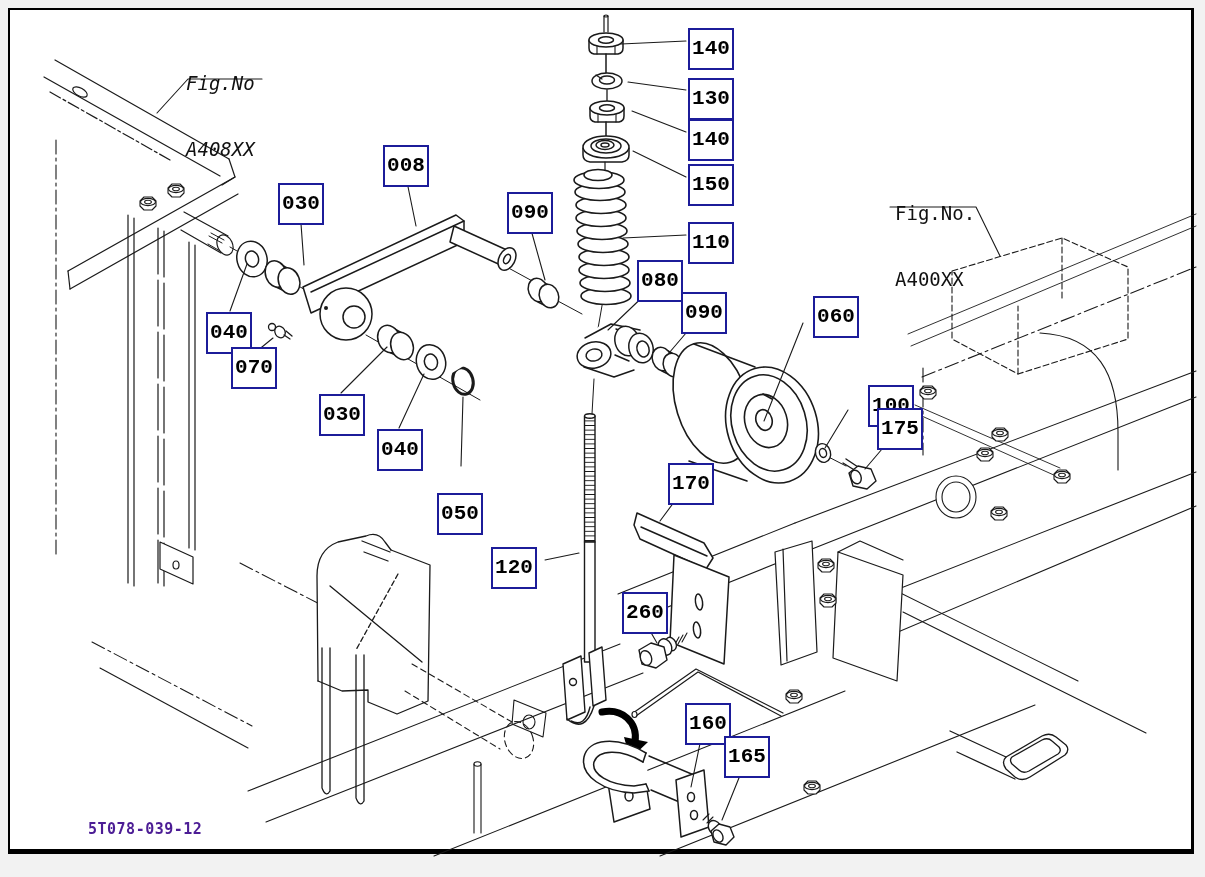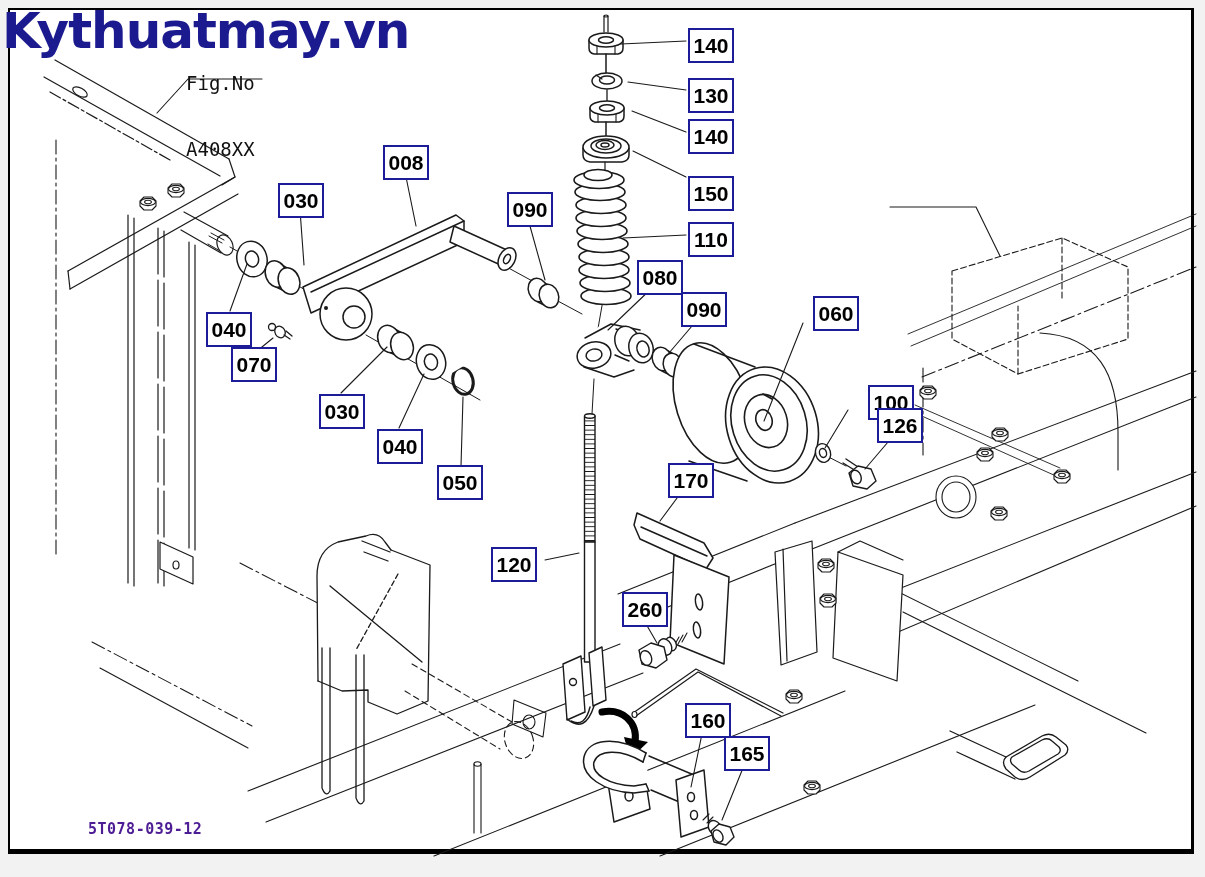--- a/index.html
+++ b/index.html
@@ -5,26 +5,26 @@
   html,body{margin:0;padding:0;background:#e8e8e8;}
   .screen{position:relative;width:1205px;height:877px;background:#f2f2f2;overflow:hidden;
           font-family:"DejaVu Sans",sans-serif;}
   .page{position:absolute;left:8px;top:8px;width:1186px;height:846px;background:#fff;
         border:2px solid #000;border-right-width:3px;border-bottom-width:5px;box-sizing:border-box;z-index:0;}
   svg.diagram{position:absolute;left:0;top:0;z-index:1;}
   .watermark{position:absolute;left:2px;top:2px;font-weight:bold;font-size:50px;letter-spacing:-1px;
              color:#1b1b8f;z-index:3;white-space:nowrap;}
   .figref{position:absolute;font-family:"DejaVu Sans Mono",monospace;font-size:19px;line-height:22px;
           color:#111;z-index:2;white-space:pre;}
-  .figref-a408{left:186px;top:28px;}
+  .figref-a408{left:186px;top:28px;font-style:italic;}
   .figref-a400{left:895px;top:158px;}
   .drawnum{position:absolute;left:88px;top:820px;font-family:"DejaVu Sans Mono",monospace;
            font-weight:bold;font-size:15px;letter-spacing:.5px;color:#4c1d95;z-index:2;}
-  .callout{position:absolute;min-width:46px;height:35px;box-sizing:border-box;border:2px solid #1c1c99;
-           background:#fff;color:#000;font-family:Liberation Sans, sans-serif;font-weight:bold;
+  .callout{position:absolute;min-width:46px;height:42px;box-sizing:border-box;border:2px solid #1c1c99;
+           background:#fff;color:#000;font-family:Liberation Mono, monospace;font-weight:bold;
            font-size:21px;line-height:22px;display:flex;align-items:center;justify-content:center;
            z-index:4;padding:0 2px;cursor:pointer;}
 </style>
 </head>
 <body>
 
 <div class="screen">
   <div class="page"></div>
 
   <svg class="diagram" width="1205" height="877" viewBox="0 0 1205 877" stroke="#1a1a1a" fill="none" stroke-linecap="round" stroke-linejoin="round">
@@ -356,41 +356,44 @@
       <path d="M642 617 L657 643"></path>
       <path d="M703 729 L691 787"></path>
       <path d="M745 763 L722 820"></path>
     </g>
   </svg>
 
   <div class="figref figref-a408">
     <div>Fig.No</div>
     <div>A408XX</div>
   </div>
-
-  <div class="watermark">Kythuatmay.vn</div>
+  <div class="figref figref-a400">
+    <div>Fig.No.</div>
+    <div>A400XX</div>
+  </div>
+
 
   <div class="drawnum">5T078-039-12</div>
 
   <div class="callout" style="left:688px;top:28px">140</div>
   <div class="callout" style="left:688px;top:78px">130</div>
   <div class="callout" style="left:688px;top:119px">140</div>
-  <div class="callout" style="left:688px;top:176px">150</div>
+  <div class="callout" style="left:688px;top:164px">150</div>
   <div class="callout" style="left:688px;top:222px">110</div>
   <div class="callout" style="left:383px;top:145px">008</div>
   <div class="callout" style="left:278px;top:183px">030</div>
   <div class="callout" style="left:507px;top:192px">090</div>
   <div class="callout" style="left:206px;top:312px">040</div>
   <div class="callout" style="left:231px;top:347px">070</div>
   <div class="callout" style="left:319px;top:394px">030</div>
   <div class="callout" style="left:377px;top:429px">040</div>
-  <div class="callout" style="left:437px;top:465px">050</div>
+  <div class="callout" style="left:437px;top:493px">050</div>
   <div class="callout" style="left:637px;top:260px">080</div>
   <div class="callout" style="left:681px;top:292px">090</div>
   <div class="callout" style="left:813px;top:296px">060</div>
   <div class="callout" style="left:868px;top:385px">100</div>
-  <div class="callout" style="left:877px;top:408px">126</div>
+  <div class="callout" style="left:877px;top:408px">175</div>
   <div class="callout" style="left:668px;top:463px">170</div>
   <div class="callout" style="left:491px;top:547px">120</div>
   <div class="callout" style="left:622px;top:592px">260</div>
   <div class="callout" style="left:685px;top:703px">160</div>
   <div class="callout" style="left:724px;top:736px">165</div>
 </div>
 
 </body></html>

